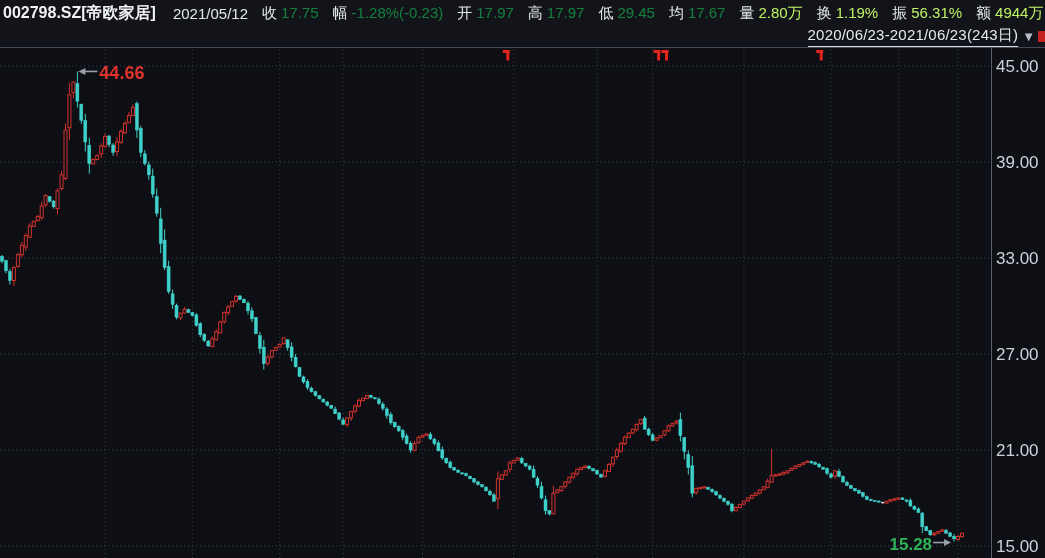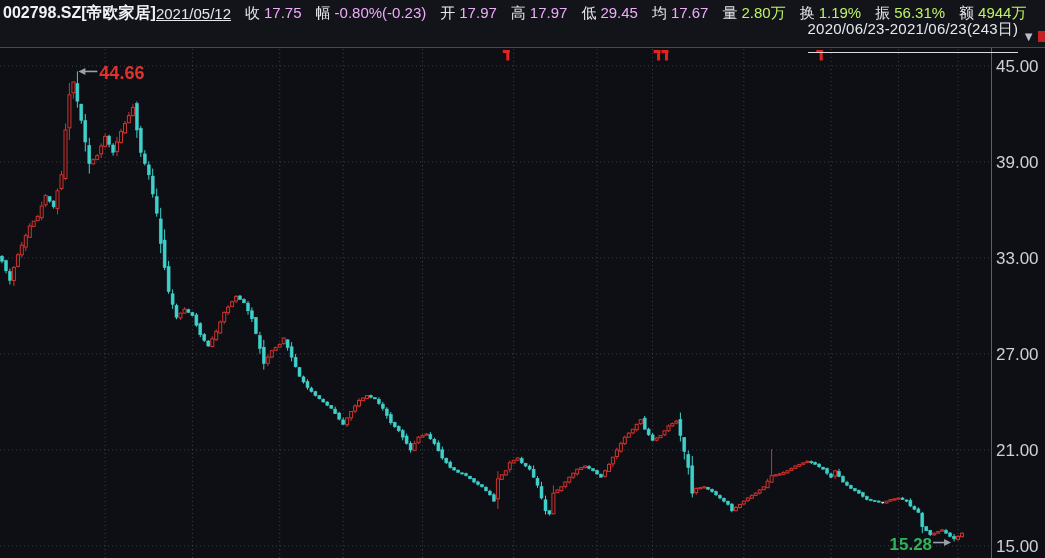--- a/index.html
+++ b/index.html
@@ -8,28 +8,28 @@
        -webkit-font-smoothing:antialiased;}
   #stage{position:absolute;inset:0;}
   svg{position:absolute;left:0;top:0;display:block;}
   
   #hdr{position:absolute;left:0;top:0;width:1045px;height:48px;
        background:#12141a;border-bottom:1px solid #454a54;z-index:2;
        box-sizing:border-box;}
   #row1{height:26px;display:flex;align-items:center;white-space:nowrap;
         font-size:15px;color:#e4e7ec;padding-left:3px;}
   .sym{font-weight:bold;font-size:16px;color:#f0f2f5;}
-  .dt{text-decoration:underline;}
+  .dt{margin-left:17px;}
   .hf{display:inline-flex;margin-left:14px;align-items:baseline;}
   .hf .lb{color:#e4e7ec;margin-right:4px;}
-  .v-green{color:#f0abfc;}
+  .v-green{color:#15803d;}
   .v-white{color:#bef264;}
   #row2{height:21px;display:flex;align-items:center;justify-content:flex-end;
         font-size:15px;color:#e6e9ed;}
-  #rangeLbl{border-bottom:1px solid #d7dbe1;padding-bottom:13px;letter-spacing:.2px;}
+  #rangeLbl{border-bottom:1px solid #d7dbe1;padding-bottom:1px;letter-spacing:.2px;}
   #ddIcon{color:#b9bec6;font-size:13px;margin:0 3px 0 4px;}
   #miniRed{width:11px;height:11px;background:#c5231f;margin-right:-4px;flex:0 0 auto;}
 </style>
 </head>
 <body>
 
 <div id="stage">
 
   <svg id="chart" width="1045" height="558" viewBox="0 0 1045 558">
       <line x1="0" y1="66" x2="991" y2="66" stroke="#3b414c" stroke-width="1" stroke-dasharray="1 3"></line>
@@ -577,21 +577,21 @@
 
   <div id="hdr">
     <div id="row1">
       <span class="sym">002798.SZ[帝欧家居]</span>
       <span class="dt">2021/05/12</span>
       <span id="fields"><span class="hf">
             <span class="lb">收</span>
             <span class="v-green">17.75</span>
           </span><span class="hf">
             <span class="lb">幅</span>
-            <span class="v-green">-0.80%(-0.23)</span>
+            <span class="v-green">-1.28%(-0.23)</span>
           </span><span class="hf">
             <span class="lb">开</span>
             <span class="v-green">17.97</span>
           </span><span class="hf">
             <span class="lb">高</span>
             <span class="v-green">17.97</span>
           </span><span class="hf">
             <span class="lb">低</span>
             <span class="v-green">29.45</span>
           </span><span class="hf">

